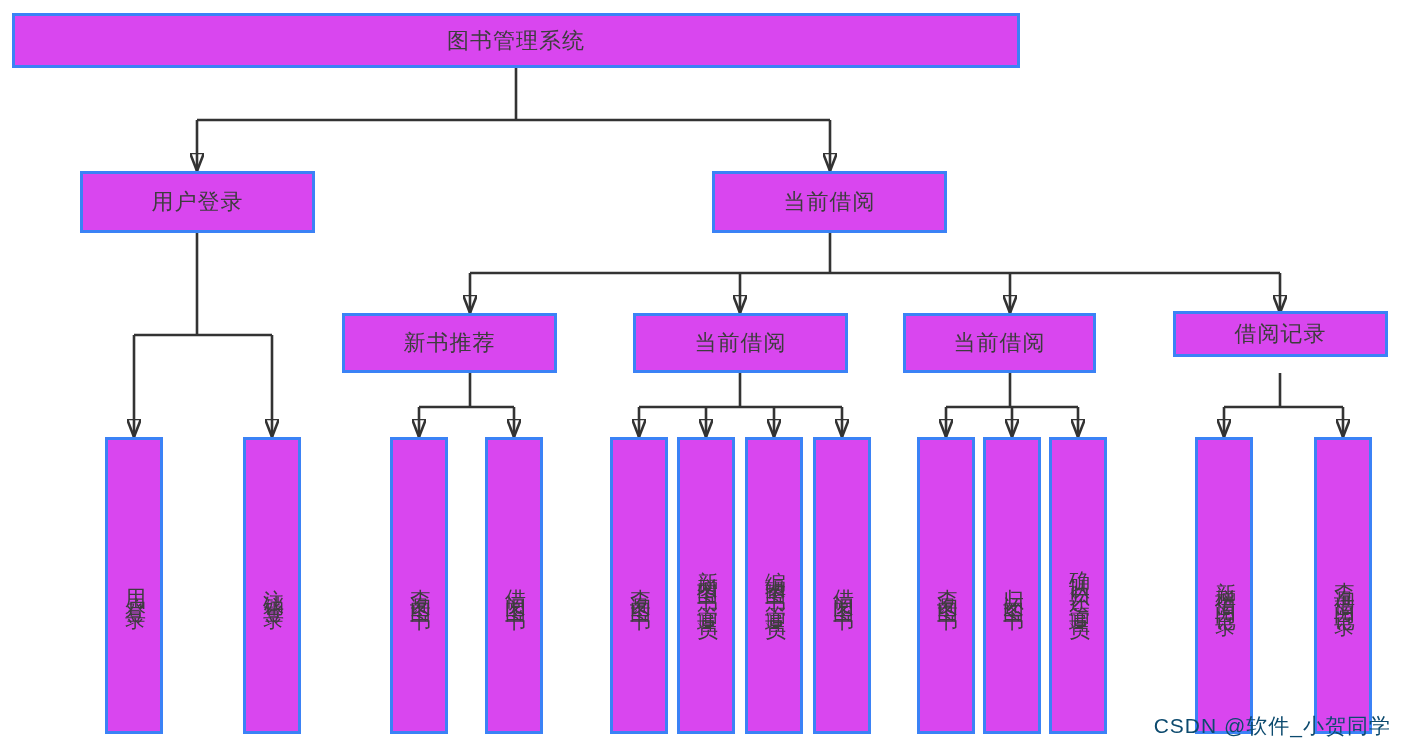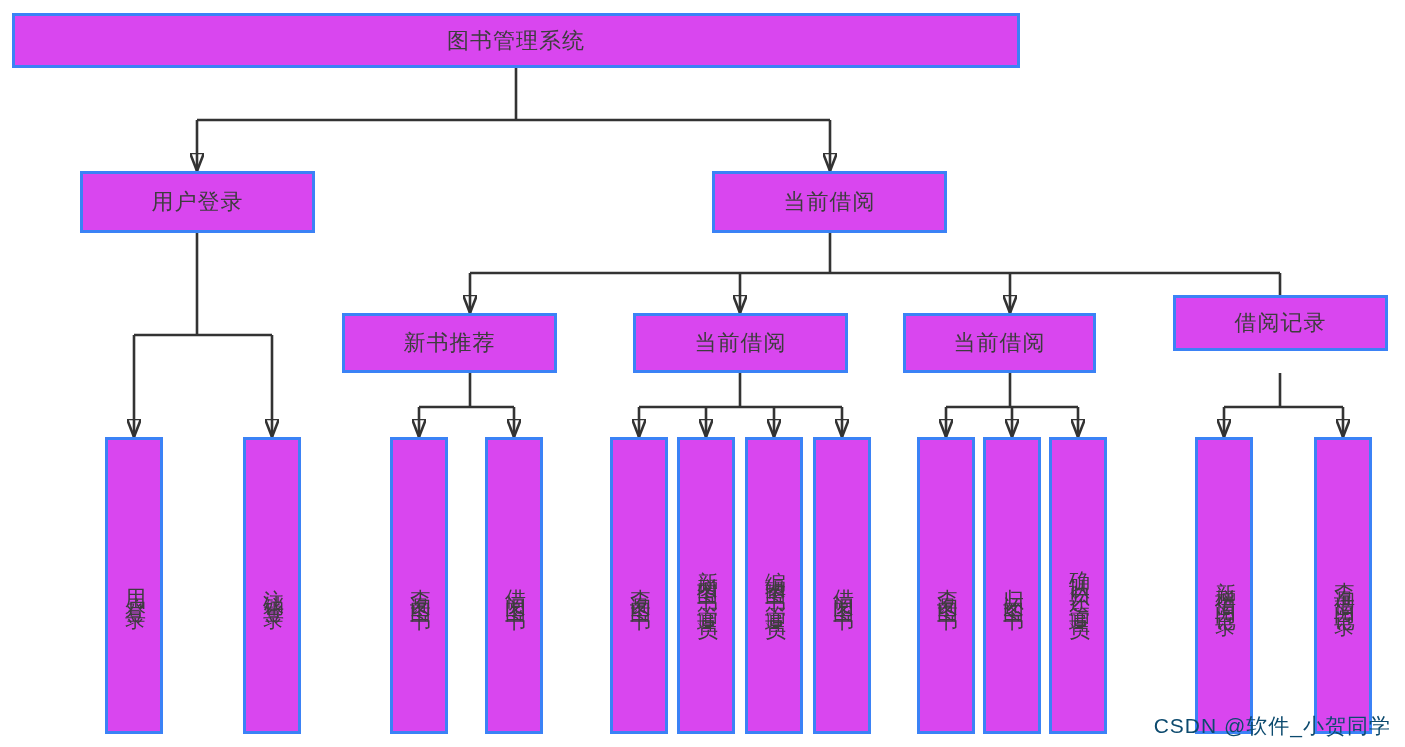--- a/index.html
+++ b/index.html
@@ -36,21 +36,21 @@
 
   
   #n-root{left:12px;top:13px;width:1008px;height:55px;}
   
   #n-user-login{left:80px;top:171px;width:235px;height:62px;}
   #n-book-mgmt{left:712px;top:171px;width:235px;height:62px;}
   
   #n-new-book{left:342px;top:313px;width:215px;height:60px;}
   #n-book-borrow{left:633px;top:313px;width:215px;height:60px;}
   #n-cur-borrow{left:903px;top:313px;width:193px;height:60px;}
-  #n-borrow-rec{left:1173px;top:295px;width:215px;height:56px;}
+  #n-borrow-rec{left:1173px;top:311px;width:215px;height:46px;}
   
   #lf-1{left:105px;}  #lf-2{left:243px;}
   #lf-3{left:390px;}  #lf-4{left:485px;}
   #lf-5{left:610px;}  #lf-6{left:677px;}  #lf-7{left:745px;}  #lf-8{left:813px;}
   #lf-9{left:917px;}  #lf-10{left:983px;} #lf-11{left:1049px;}
   #lf-12{left:1195px;}#lf-13{left:1314px;}
 
   #watermark{
     position:absolute;
     right:14px;bottom:7px;

